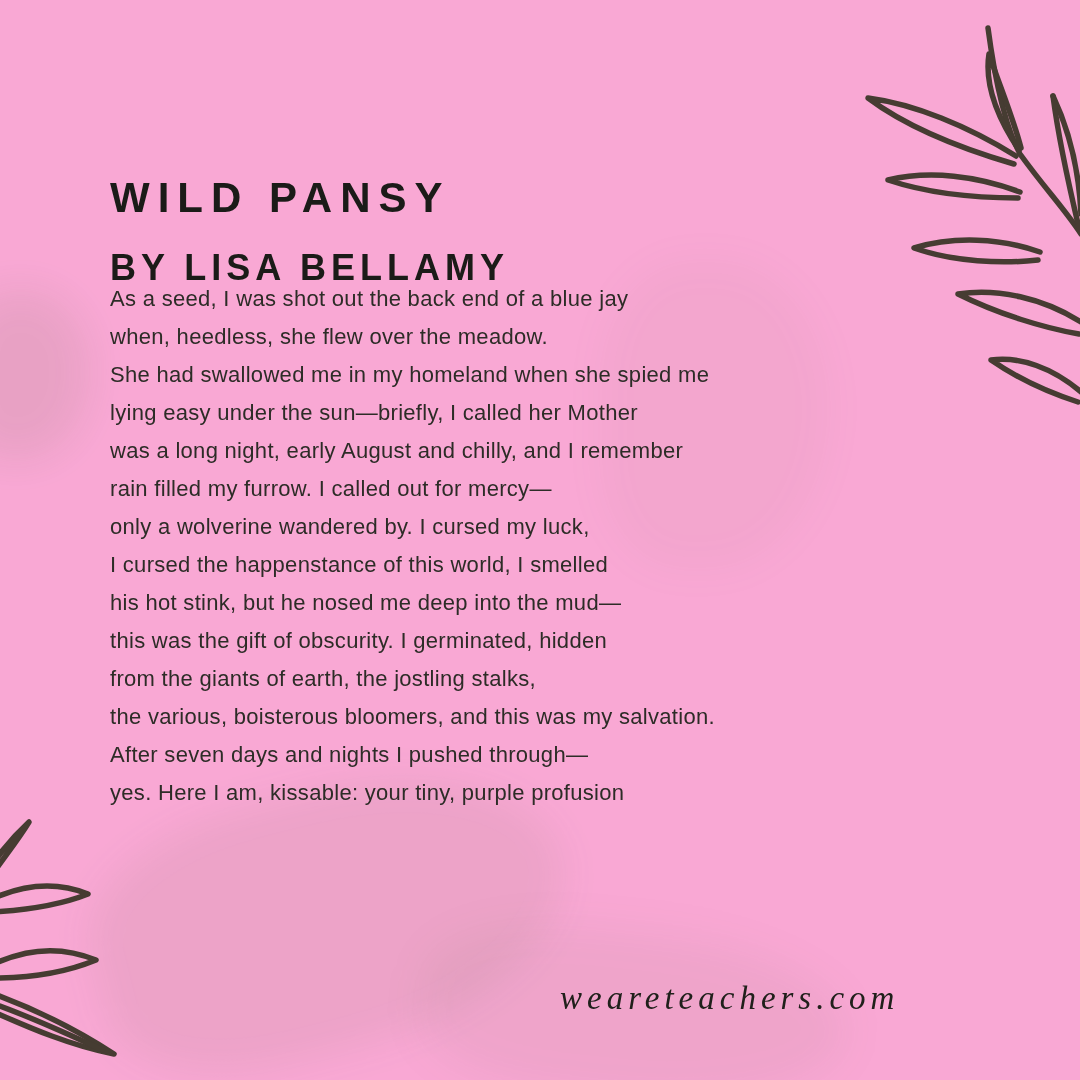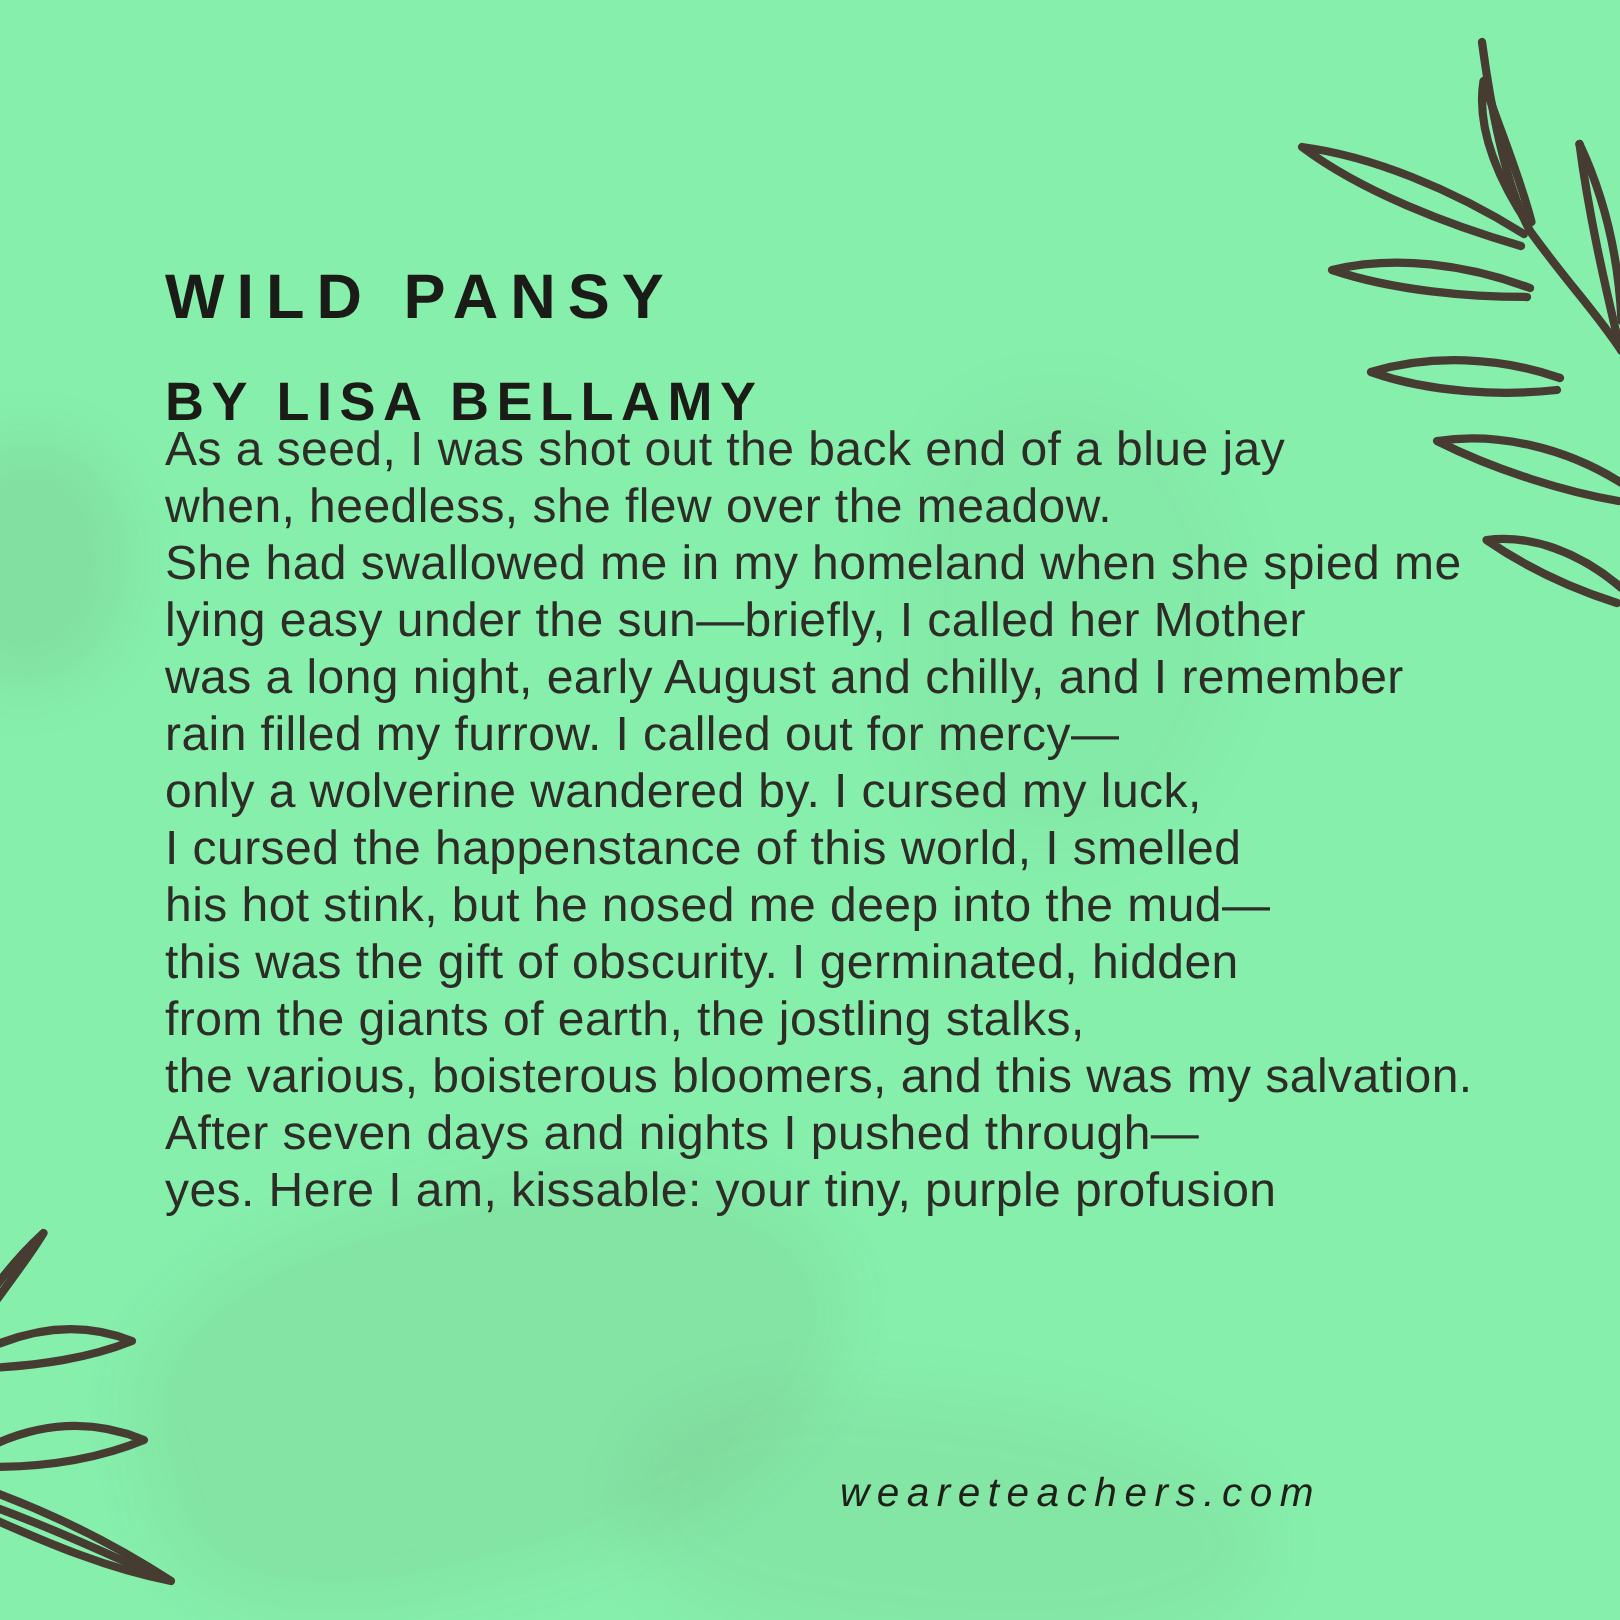--- a/index.html
+++ b/index.html
@@ -2,21 +2,21 @@
 <html><head>
 <meta charset="utf-8">
 <style>
   html, body { margin: 0; padding: 0; }
   body { width: 1080px; height: 1080px; }
 
   .canvas {
     position: relative;
     width: 1080px;
     height: 1080px;
-    background: #86efac;
+    background: #f9a8d4;
     overflow: hidden;
     font-family: "Liberation Sans", sans-serif;
     color: #2d2c27;
   }
 
   
   .wm {
     position: absolute;
     background: rgba(95, 105, 70, 0.12);
     filter: blur(20px);
@@ -60,34 +60,34 @@
     white-space: nowrap;
   }
 
   .poem {
     position: absolute;
     left: 110px;
     top: 280px;
     width: 900px;
   }
   .poem-line {
-    font-size: 32px;
+    font-size: 22px;
     line-height: 38px;
     letter-spacing: 0.3px;
     white-space: nowrap;
     color: #2d2c27;
   }
 
   .site {
     position: absolute;
     left: 560px;
     top: 980px;
-    font-family: Liberation Sans, sans-serif;
+    font-family: Liberation Serif, serif;
     font-style: italic;
-    font-size: 27px;
+    font-size: 33px;
     letter-spacing: 5px;
     color: #20201b;
     white-space: nowrap;
   }
 </style>
 </head>
 <body>
 
 <div class="canvas">
 

